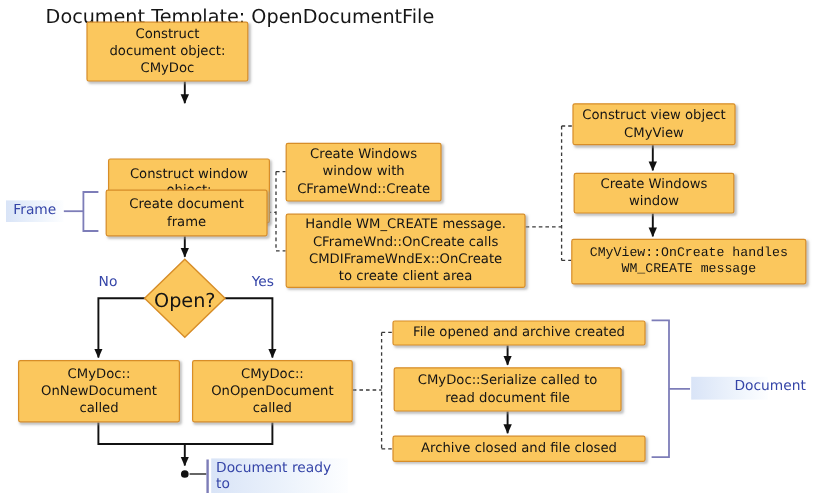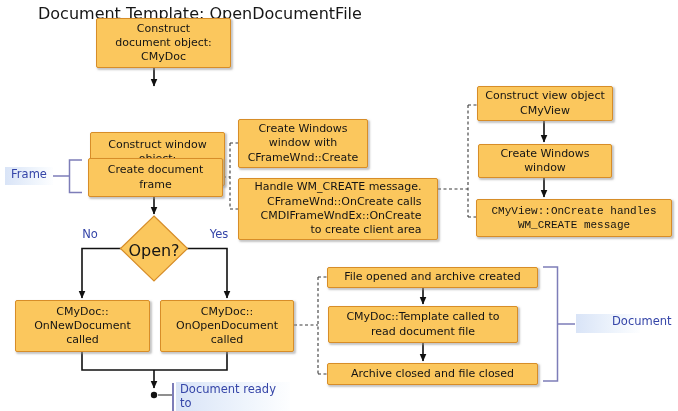--- a/index.html
+++ b/index.html
@@ -65,53 +65,53 @@
 
     <path d="M82,160 H69.5 V192.5 H82" stroke="#7D7DB8" stroke-width="1.5" fill="none"></path>
     <path d="M53,176 H69.5" stroke="#7D7DB8" stroke-width="1.5" fill="none"></path>
     <path d="M543,267 H557.5 V381 H543" stroke="#7D7DB8" stroke-width="1.5" fill="none"></path>
     <path d="M557.5,324 H575" stroke="#7D7DB8" stroke-width="1.5" fill="none"></path>
     <path d="M173,383 V411" stroke="#7D7DB8" stroke-width="2" fill="none"></path>
 
     <polygon points="154,216 187.5,248.5 154,281 120.5,248.5" fill="#FBC75D" stroke="#D78D28" stroke-width="1.2"></polygon>
   </svg>
 
-  <div class="box" style="left:96px;top:18px;width:135px;height:50px;">Construct
+  <div class="box" style="left:72px;top:18px;width:135px;height:50px;">Construct
 document object:
 CMyDoc</div>
   <div class="box" style="left:90px;top:88px;width:135px;height:54px;margin-top:44px;">Construct window
 object:
 CMainFrame</div>
   <div class="box" style="left:88px;top:158px;width:135px;height:39px;">Create document
 frame</div>
   <div id="open-text">Open?</div>
   <div class="box" style="left:15px;top:300px;width:135px;height:52px;">CMyDoc::
 OnNewDocument
 called</div>
   <div class="box" style="left:160px;top:300px;width:134px;height:52px;">CMyDoc::
 OnOpenDocument
 called</div>
 
   <div class="box" style="left:238px;top:119px;width:130px;height:49px;">Create Windows
 window with
 CFrameWnd::Create</div>
-  <div class="box" style="left:238px;top:178px;width:200px;height:62px;text-align:right;">Handle WM_CREATE message.
+  <div class="box" style="left:238px;top:178px;width:200px;height:62px;">Handle WM_CREATE message.
 CFrameWnd::OnCreate calls
 CMDIFrameWndEx::OnCreate
 to create client area</div>
 
   <div class="box" style="left:477px;top:86px;width:136px;height:35px;">Construct view object
 CMyView</div>
   <div class="box" style="left:478px;top:144px;width:134px;height:34px;">Create Windows
 window</div>
   <div class="box" style="left:476px;top:199px;width:196px;height:38px;font-family:Liberation Mono, monospace;">CMyView::OnCreate handles
 WM_CREATE message</div>
 
   <div class="box" style="left:327px;top:267px;width:211px;height:21px;">File opened and archive created</div>
-  <div class="box" style="left:328px;top:306px;width:190px;height:37px;">CMyDoc::Template called to
+  <div class="box" style="left:328px;top:306px;width:190px;height:37px;">CMyDoc::Serialize called to
 read document file</div>
   <div class="box" style="left:327px;top:363px;width:211px;height:22px;">Archive closed and file closed</div>
 
   <div class="blue-label label-bg" style="left:5px;top:167px;width:48px;height:18px;text-align:center;">Frame</div>
   <div class="blue-label label-bg" style="left:576px;top:314px;width:64px;height:19px;padding-left:36px;">Document</div>
   <div class="blue-label plain" style="left:76px;top:228px;width:28px;text-align:center;">No</div>
   <div class="blue-label plain" style="left:205px;top:228px;width:28px;text-align:center;">Yes</div>
   <div class="blue-label label-bg" style="left:176px;top:382px;width:114px;height:29px;">Document ready to
 use</div>
 

